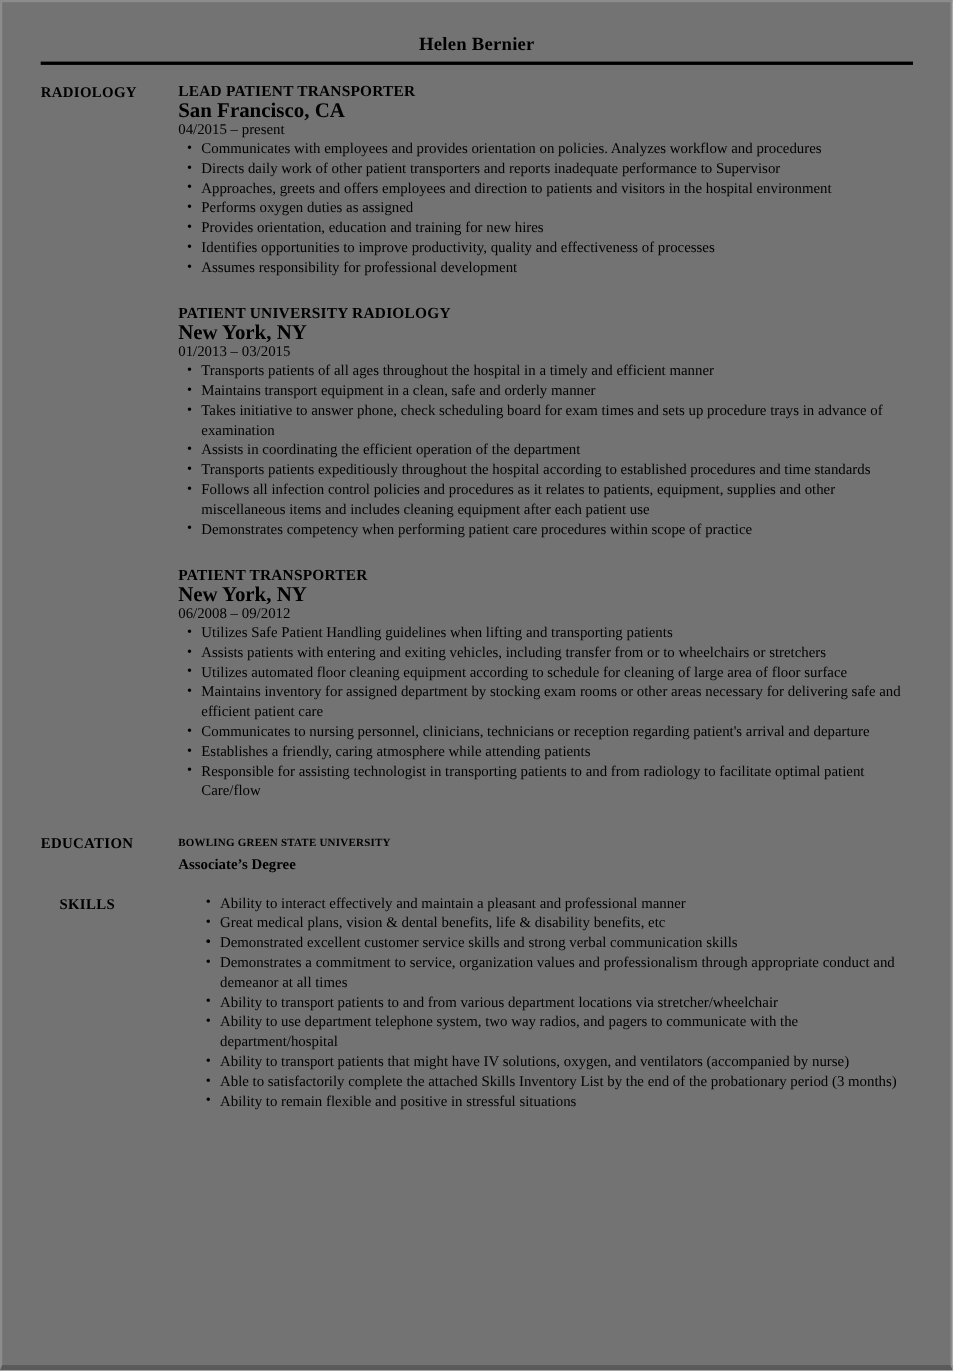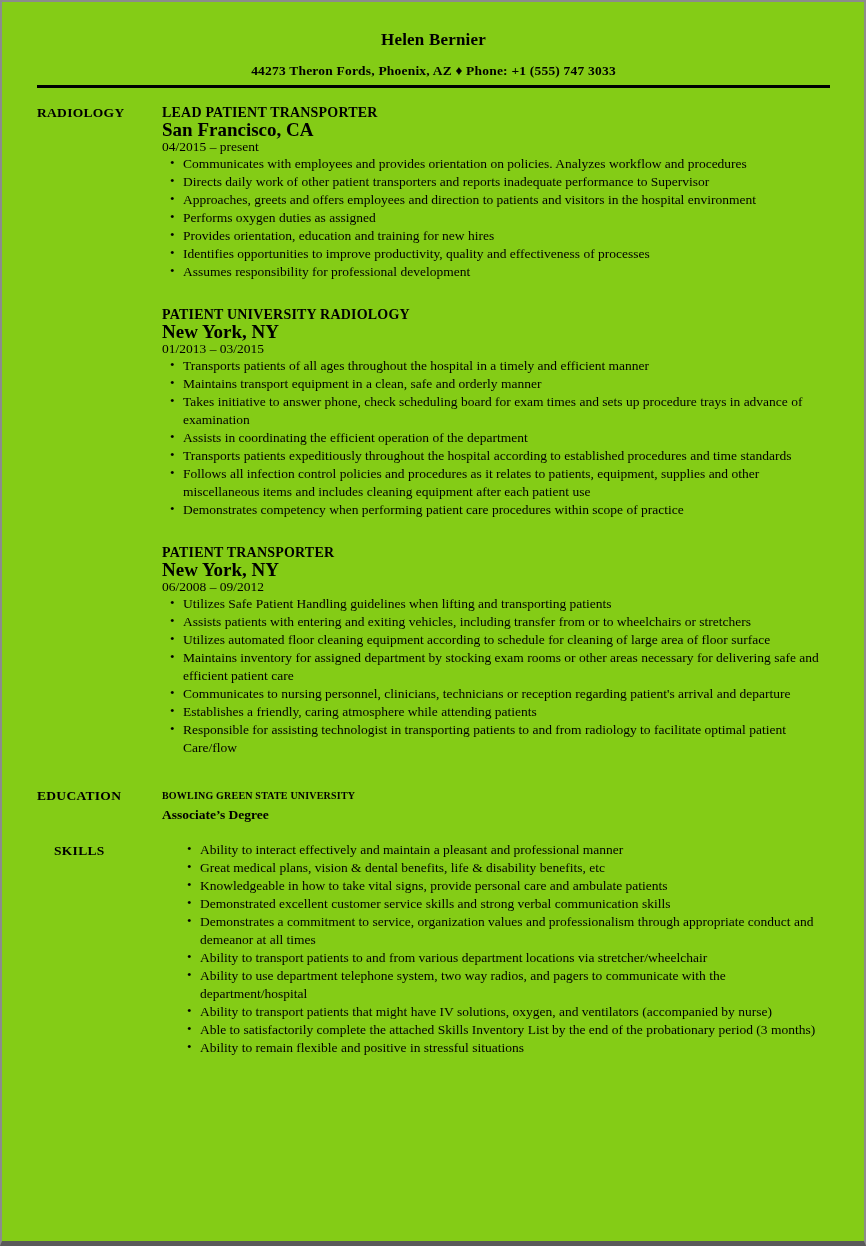--- a/index.html
+++ b/index.html
@@ -7,21 +7,21 @@
     padding: 0;
     background: #ffffff;
     font-family: "Liberation Serif", serif;
     color: #000;
   }
   .page {
     position: relative;
     width: 866px;
     height: 1246px;
     box-sizing: border-box;
-    background: #84cc16;
+    background: #737373;
     border: 2px solid #8c8c8c;
     border-bottom: 5px solid #5a5a5a;
     padding: 28px 34px 0 35px;
     overflow: hidden;
   }
   
   .name {
     text-align: center;
     font-size: 17px;
     line-height: 20px;
@@ -95,21 +95,20 @@
     line-height: 19px;
     font-weight: bold;
   }
 </style>
 </head>
 <body>
 
 <div class="page">
 
   <div class="name">Helen Bernier</div>
-  <div class="contact">44273 Theron Fords, Phoenix, AZ ♦  Phone: +1 (555) 747 3033</div>
   <div class="rule"></div>
 
   <section class="section experience">
     <div class="side-label">RADIOLOGY</div>
     <div class="section-content" id="experience-content">
         <div class="job">
           <div class="job-title">LEAD PATIENT TRANSPORTER</div>
           <div class="job-location">San Francisco, CA</div>
           <div class="job-dates">04/2015 – present</div>
           <div class="bullets">
@@ -160,21 +159,21 @@
       <div class="edu-degree">Associate’s Degree</div>
     </div>
   </section>
 
   <section class="section skills">
     <div class="side-label">SKILLS</div>
     <div class="section-content" id="skills-content">
         <div class="bullets">
           <div class="bullet"><span class="dot">•</span><span class="bullet-text">Ability to interact effectively and maintain a pleasant and professional manner</span></div>
           <div class="bullet"><span class="dot">•</span><span class="bullet-text">Great medical plans, vision &amp; dental benefits, life &amp; disability benefits, etc</span></div>
-          <div class="bullet"><span class="dot">•</span><span class="bullet-text">Knowledgeable in how to take vital signs, provide personal care and ambulate patients</span></div>
+          <div class="bullet"><span class="dot">•</span></div>
           <div class="bullet"><span class="dot">•</span><span class="bullet-text">Demonstrated excellent customer service skills and strong verbal communication skills</span></div>
           <div class="bullet"><span class="dot">•</span><span class="bullet-text">Demonstrates a commitment to service, organization values and professionalism through appropriate conduct and demeanor at all times</span></div>
           <div class="bullet"><span class="dot">•</span><span class="bullet-text">Ability to transport patients to and from various department locations via stretcher/wheelchair</span></div>
           <div class="bullet"><span class="dot">•</span><span class="bullet-text">Ability to use department telephone system, two way radios, and pagers to communicate with the department/hospital</span></div>
           <div class="bullet"><span class="dot">•</span><span class="bullet-text">Ability to transport patients that might have IV solutions, oxygen, and ventilators (accompanied by nurse)</span></div>
           <div class="bullet"><span class="dot">•</span><span class="bullet-text">Able to satisfactorily complete the attached Skills Inventory List by the end of the probationary period (3 months)</span></div>
           <div class="bullet"><span class="dot">•</span><span class="bullet-text">Ability to remain flexible and positive in stressful situations</span></div>
         </div>
       </div>
   </section>

